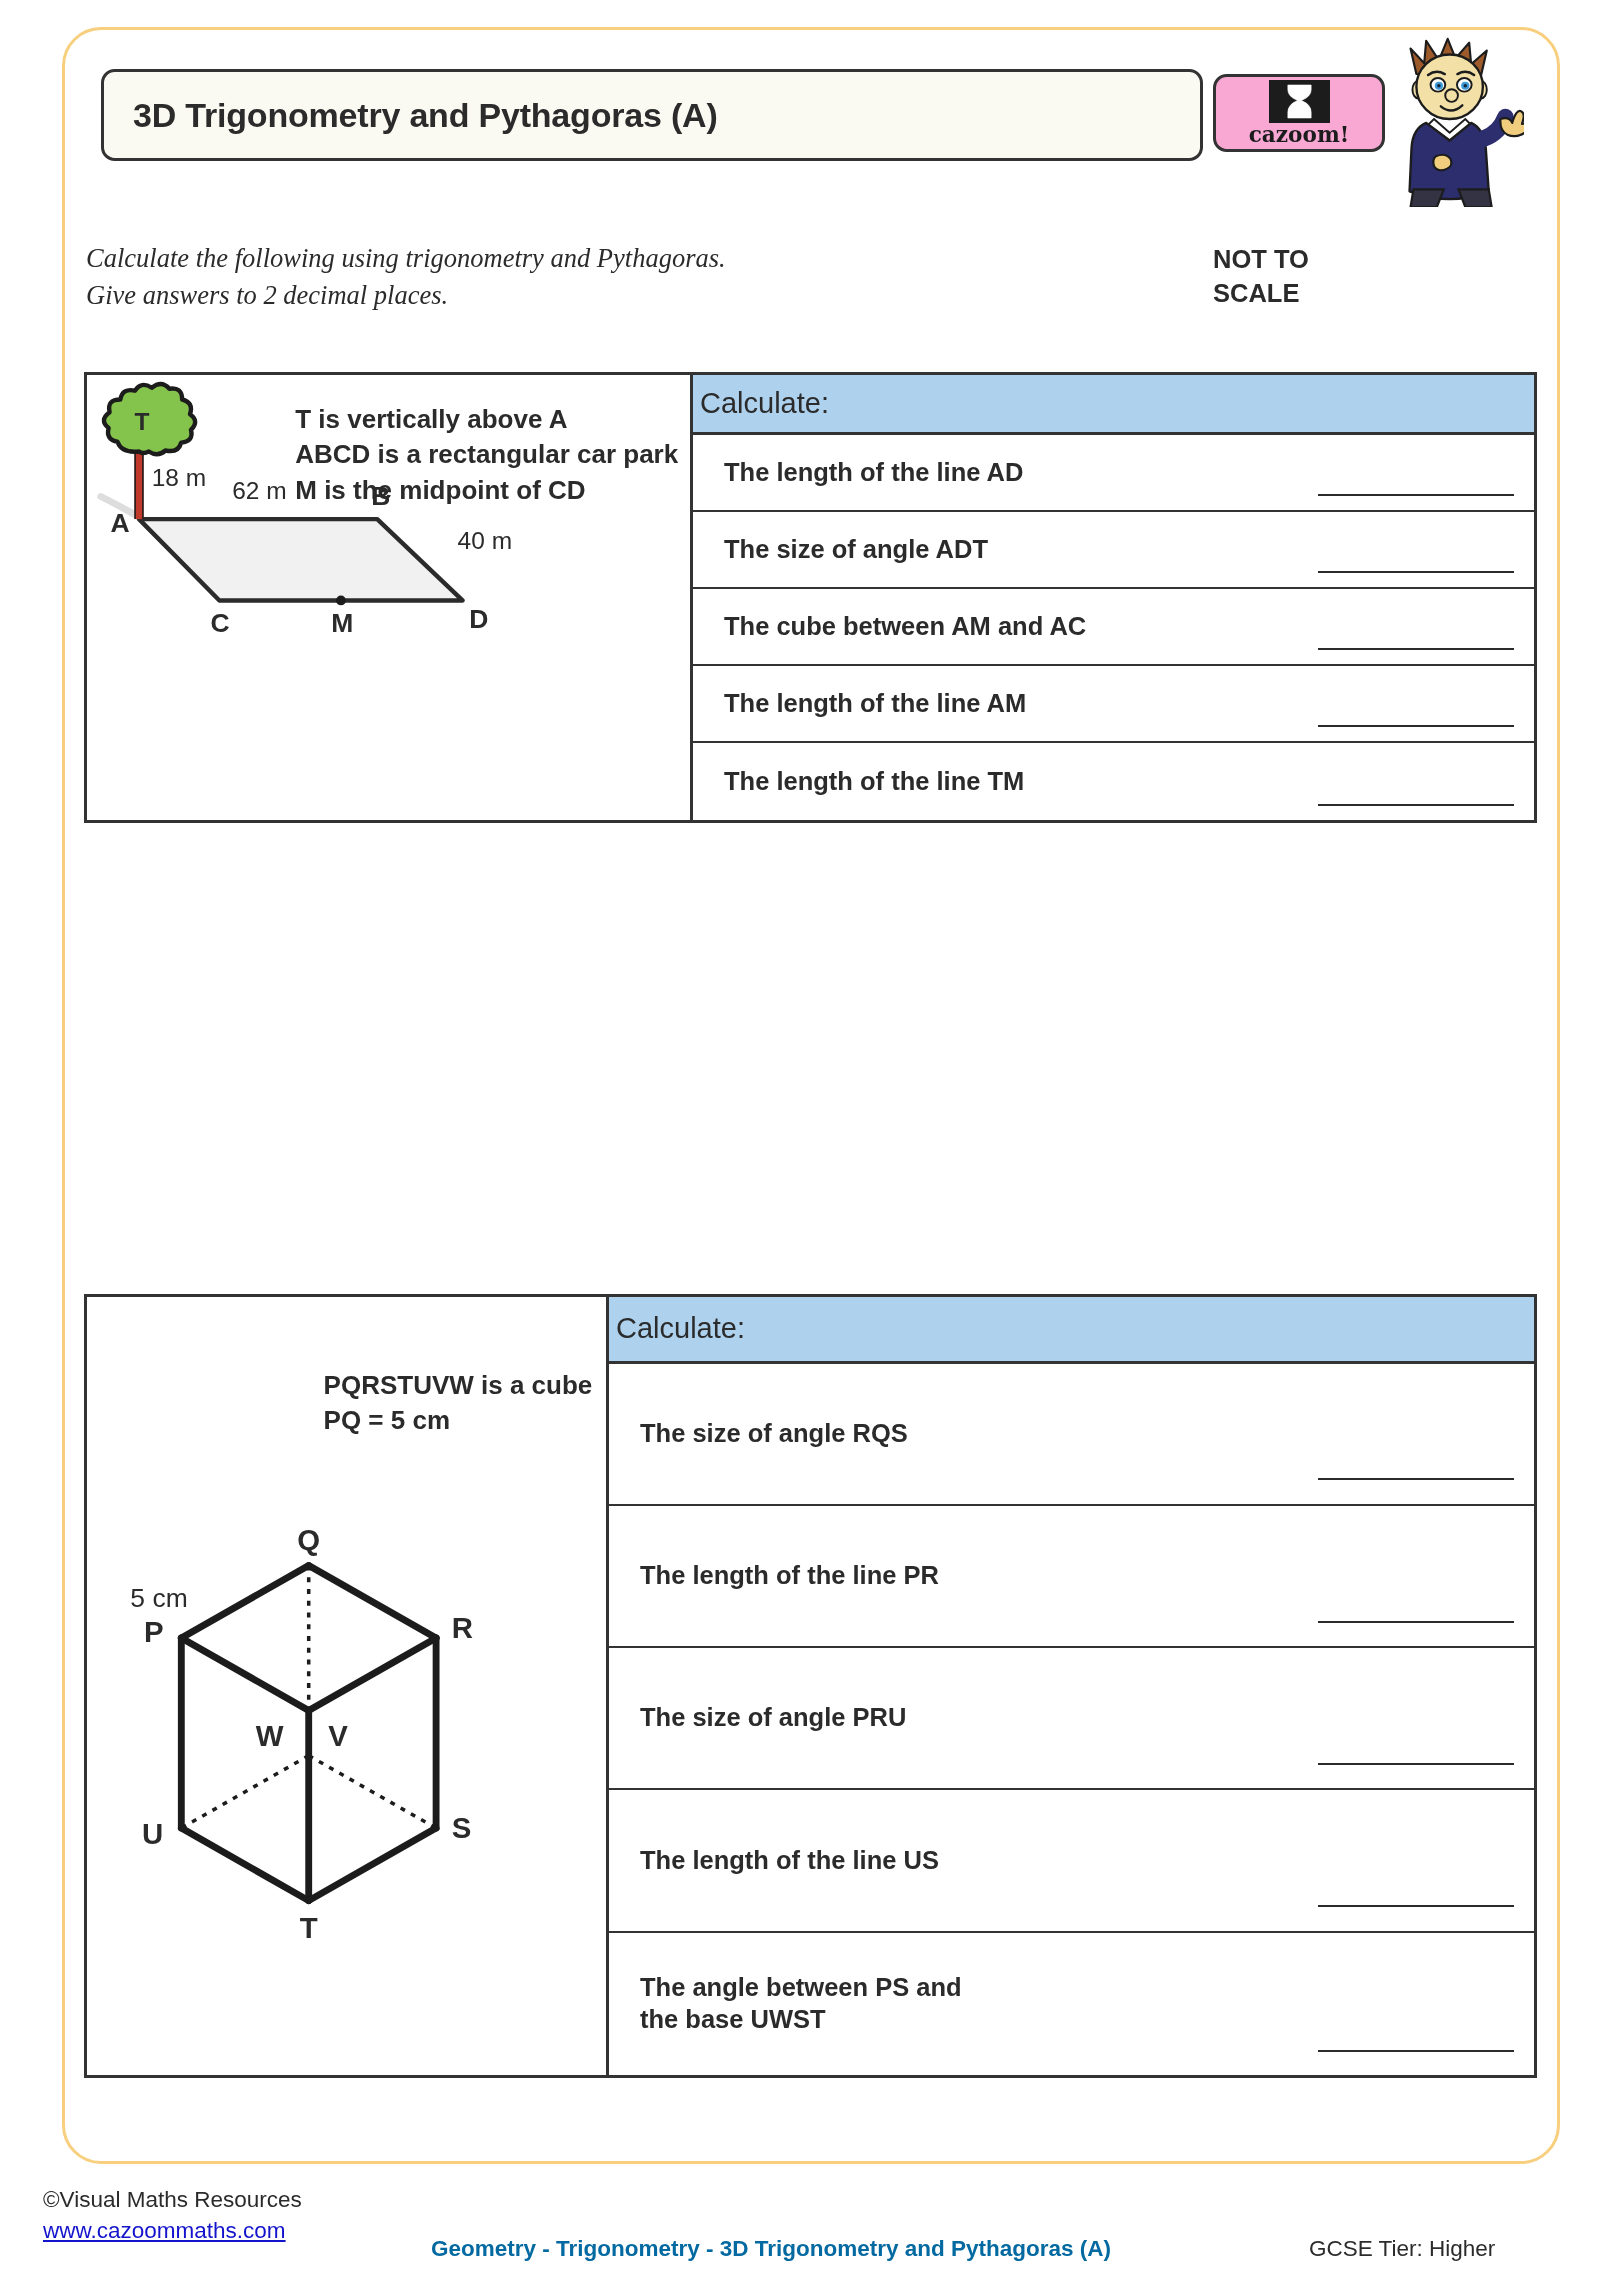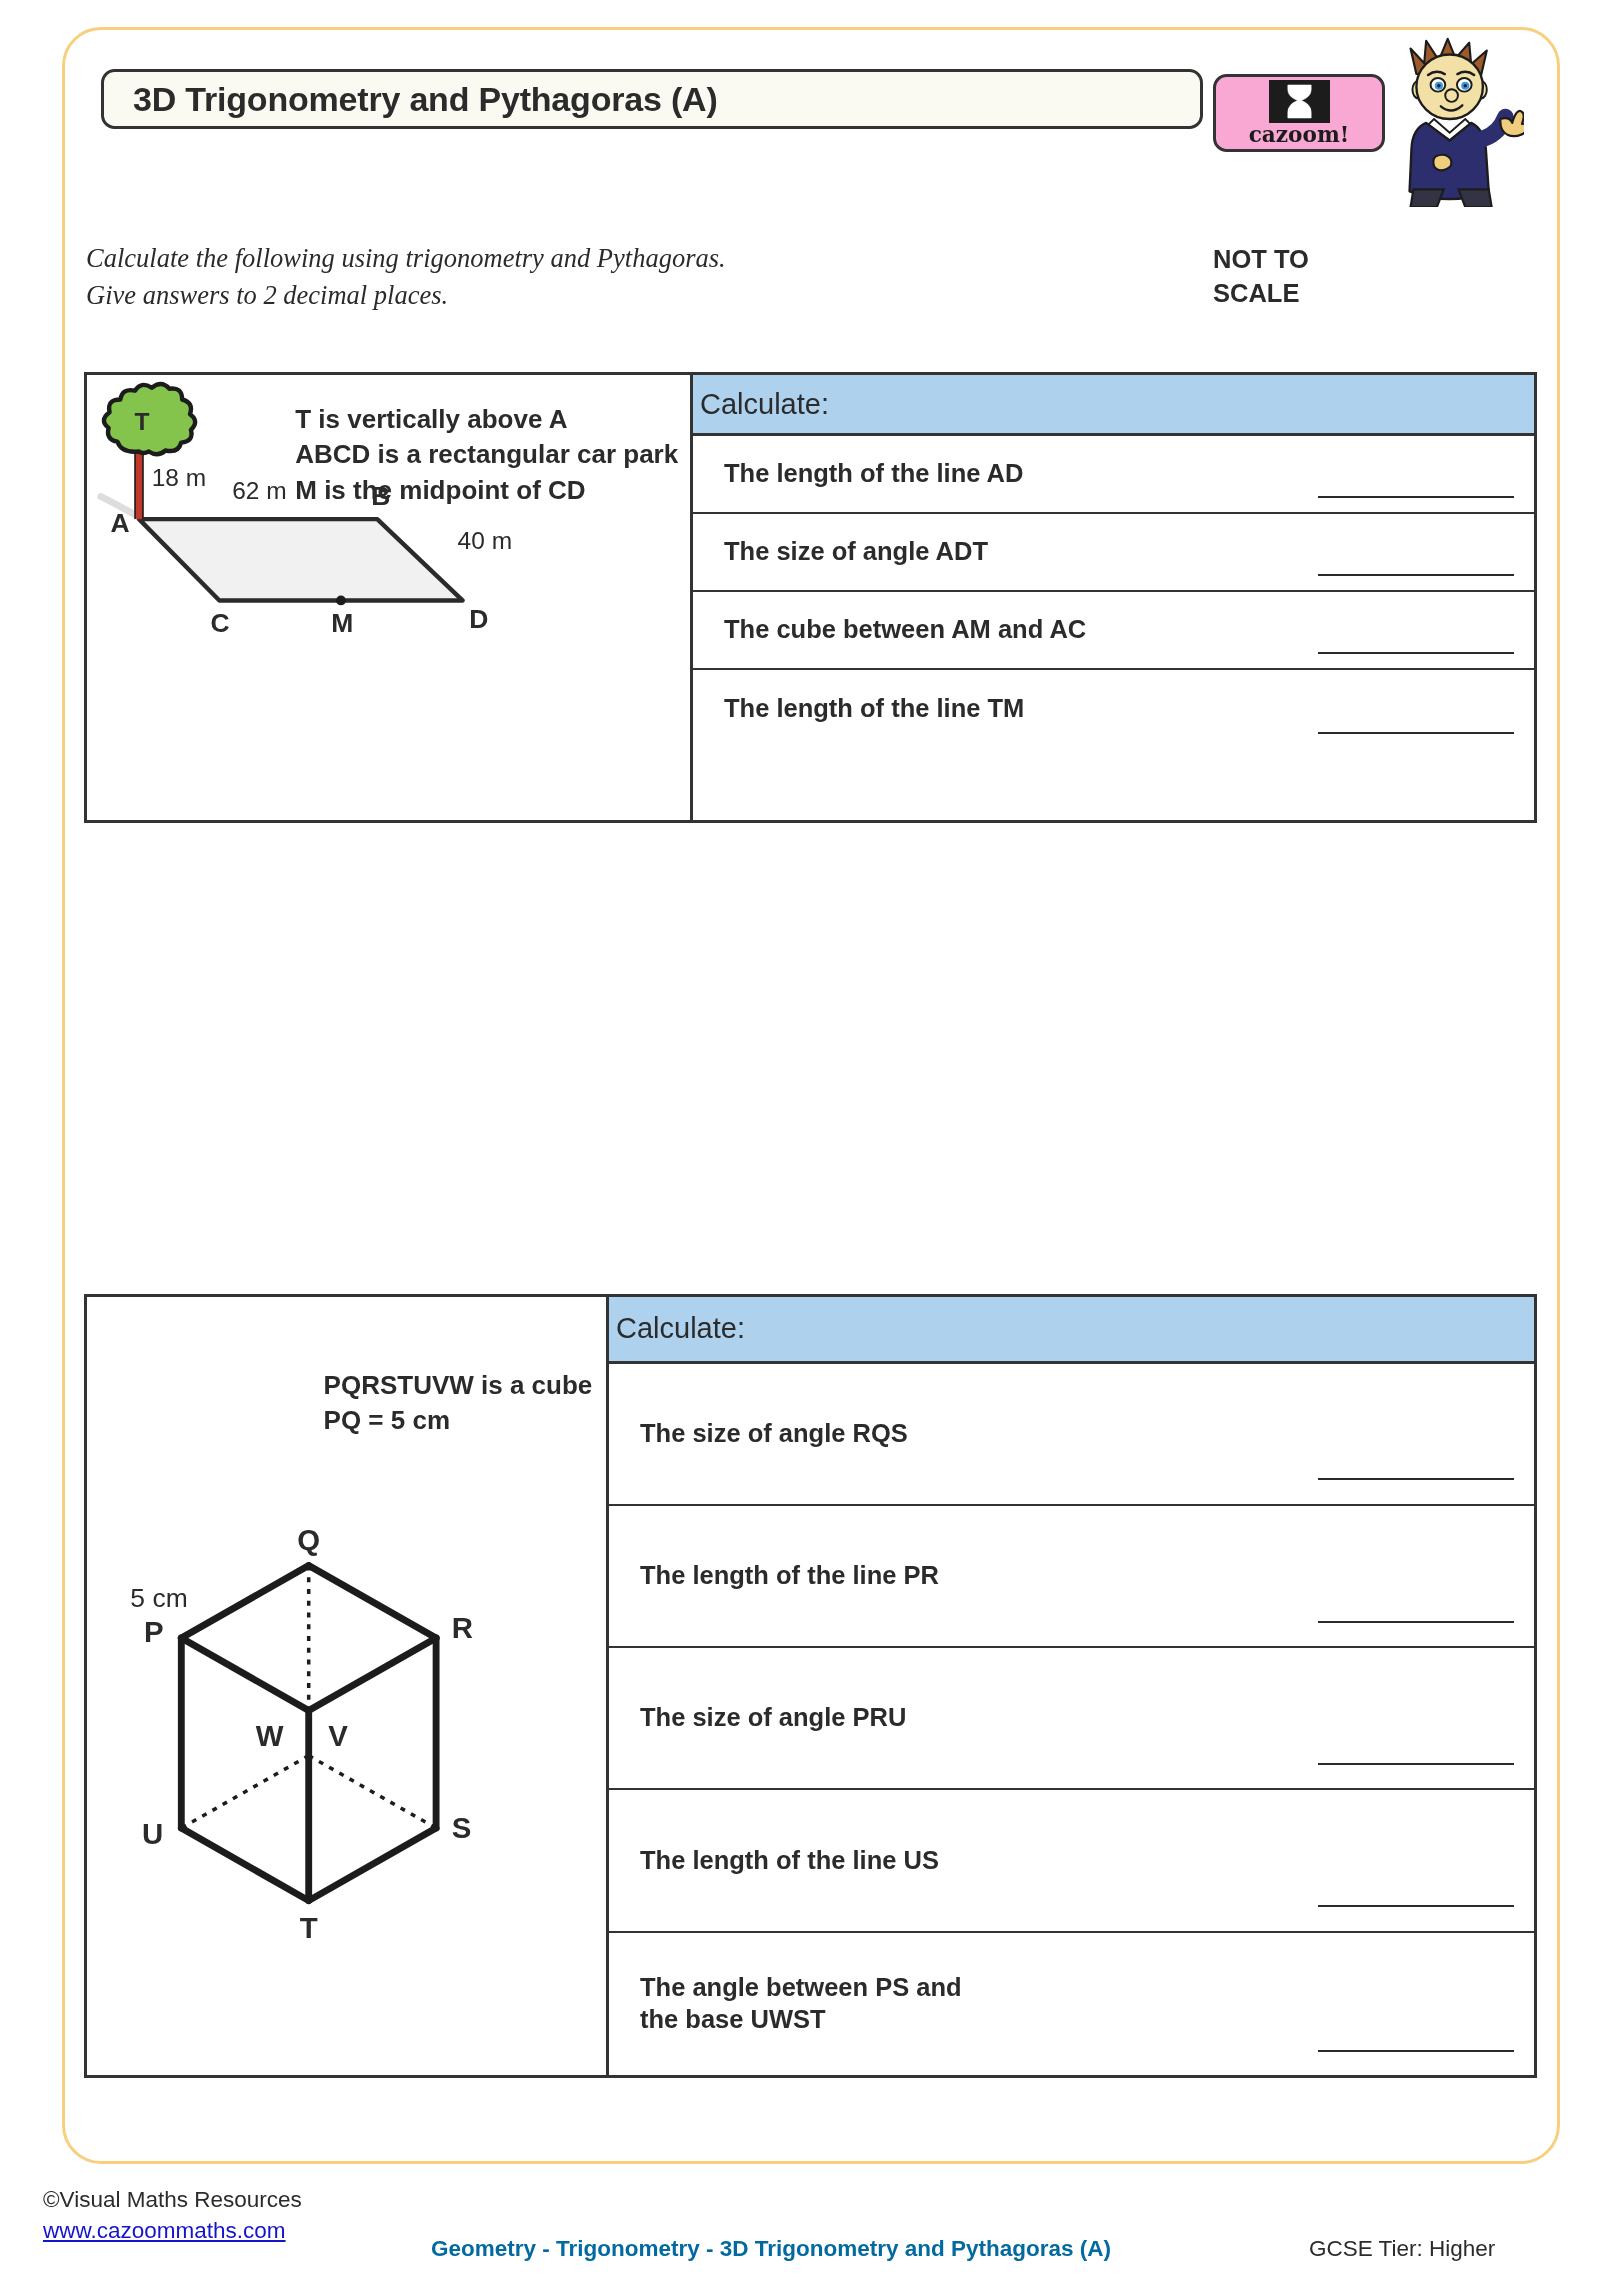--- a/index.html
+++ b/index.html
@@ -21,21 +21,21 @@
     width: 1498px; height: 2137px;
     border: 3.9px solid #F7CF7E;
     border-radius: 39px;
     box-sizing: border-box;
   }
 
   
   #title-box {
     position: absolute;
     left: 101px; top: 69px;
-    width: 1102px; height: 60px;
+    width: 1102px; height: 92px;
     border: 3.9px solid #333333;
     border-radius: 13.7px;
     background: #FBFAF2;
     box-sizing: border-box;
     display: flex; align-items: center;
   }
   #title-text {
     font-size: 34px; font-weight: bold;
     color: #2b2b2b;
     padding-left: 29px;
@@ -289,20 +289,24 @@
     <div class="qrow">
       <div class="qrow-label">The length of the line AD</div>
       <div class="answer-line"></div>
     </div>
     <div class="qrow">
       <div class="qrow-label">The size of  angle ADT</div>
       <div class="answer-line"></div>
     </div>
     <div class="qrow">
       <div class="qrow-label">The cube between AM and AC</div>
+      <div class="answer-line"></div>
+    </div>
+    <div class="qrow">
+      <div class="qrow-label">The length of  the line AM</div>
       <div class="answer-line"></div>
     </div>
     <div class="qrow">
       <div class="qrow-label">The length of the line TM</div>
       <div class="answer-line"></div>
     </div>
   </div>
 </div>
 
 <div id="q2" class="qblock">

